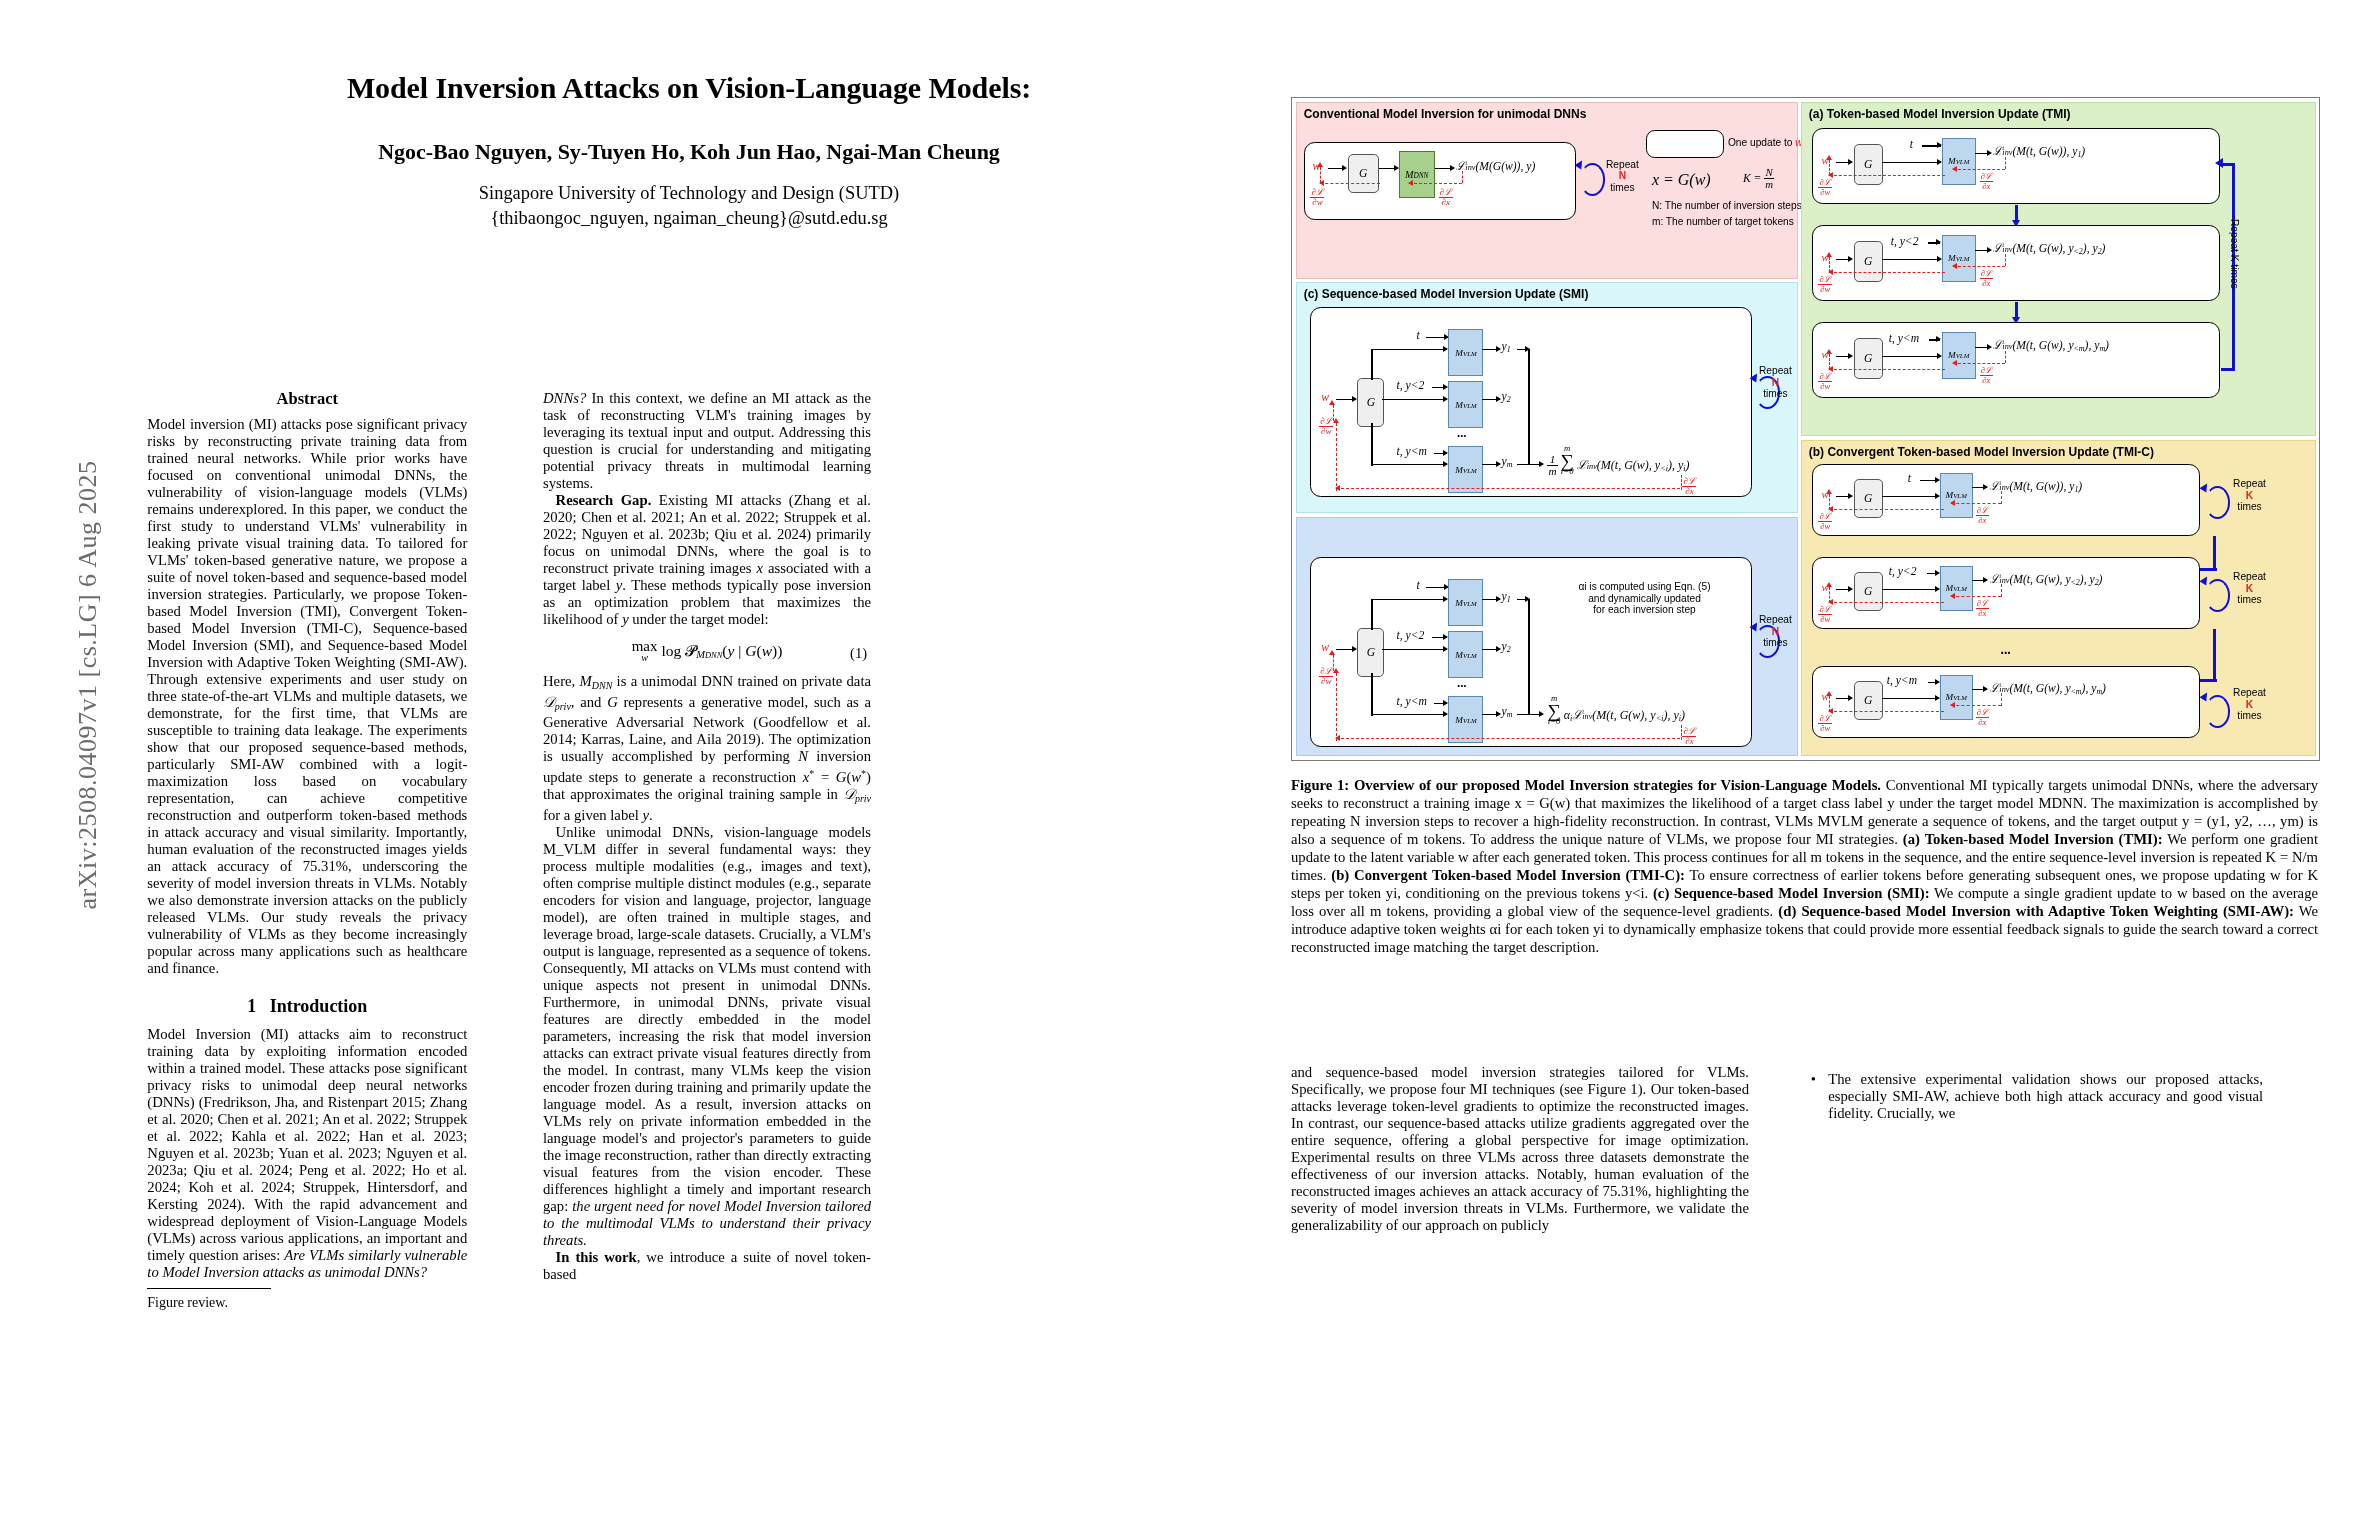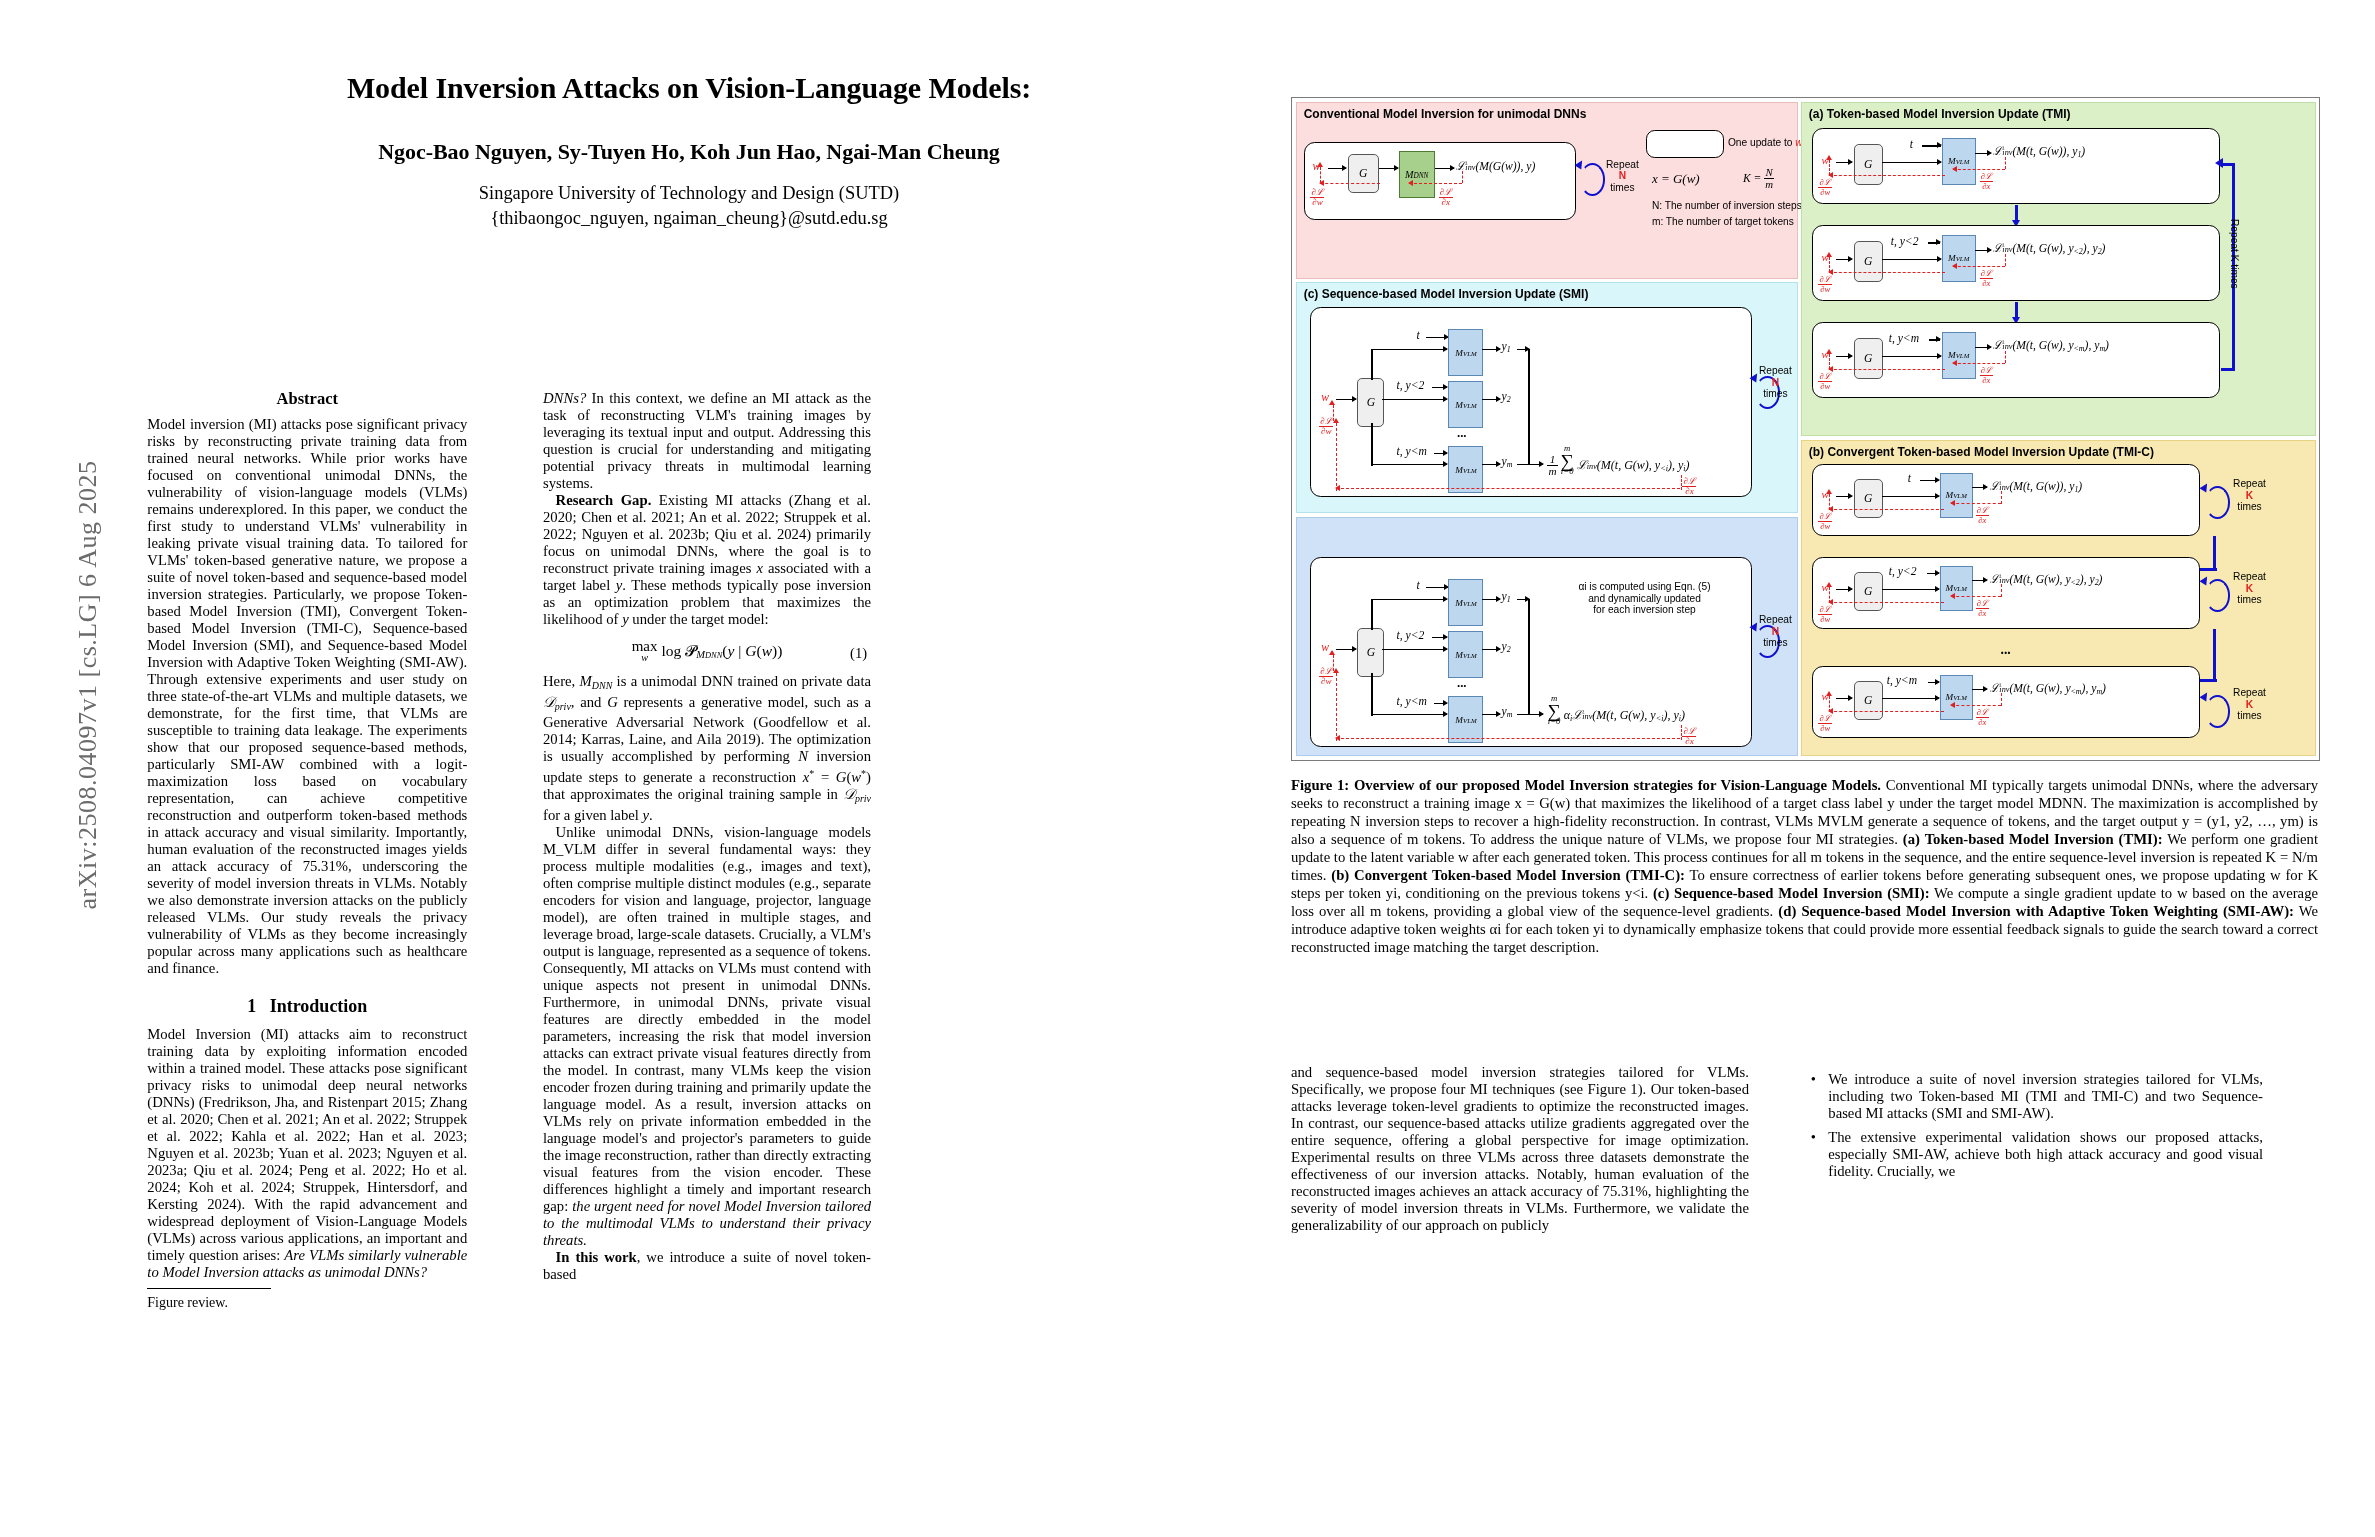--- a/index.html
+++ b/index.html
@@ -209,21 +209,21 @@
         <div class="loop" style="left:283px; top:60px;"></div>
         <div class="repeat-txt" style="left:304px; top:56px; width:43px;">
           <span>Repeat</span><br>
           <span class="red" style="font-weight:bold">N</span><br>
           <span>times</span>
         </div>
 
         <div class="whitebox" style="left:349px; top:27px; width:76px; height:26px;"></div>
         <span class="repeat-txt" style="left:431px; top:34px; width:107px; text-align:left;"><span>One update to</span> <span class="red" style="font-style:italic">w</span></span>
 
-        <span class="lbl" style="left:355px; top:68px; font-size:13px;">x = G(w)</span>
+        <span class="lbl" style="left:355px; top:68px; font-size:16px;">x = G(w)</span>
         <span class="lbl" style="left:446px; top:64px; font-size:11.6px;"><span>K =</span> <span class="frac"><span class="num">N</span><span class="den">m</span></span></span>
 
         <span class="repeat-txt" style="left:355px; top:97px; width:155px; text-align:left;">N: The number of inversion steps</span>
         <span class="repeat-txt" style="left:355px; top:113px; width:155px; text-align:left;">m: The number of target tokens</span>
       </div>
 
       <div class="fpanel" id="panel-smi">
         <div class="fpanel-title">(c) Sequence-based Model Inversion Update (SMI)</div>
 
         <div class="rbox" style="left:13.6px; top:24px; width:442px; height:190px;">
@@ -526,21 +526,20 @@
       <span class="bf">Figure 1:</span>
       <span class="bf">Overview of our proposed Model Inversion strategies for Vision-Language Models.</span><span> Conventional MI typically targets unimodal DNNs, where the adversary seeks to reconstruct a training image x = G(w) that maximizes the likelihood of a target class label y under the target model MDNN. The maximization is accomplished by repeating N inversion steps to recover a high-fidelity reconstruction. In contrast, VLMs MVLM generate a sequence of tokens, and the target output y = (y1, y2, …, ym) is also a sequence of m tokens. To address the unique nature of VLMs, we propose four MI strategies. </span><span class="bf">(a) Token-based Model Inversion (TMI):</span><span> We perform one gradient update to the latent variable w after each generated token. This process continues for all m tokens in the sequence, and the entire sequence-level inversion is repeated K = N/m times. </span><span class="bf">(b) Convergent Token-based Model Inversion (TMI-C):</span><span> To ensure correctness of earlier tokens before generating subsequent ones, we propose updating w for K steps per token yi, conditioning on the previous tokens y&lt;i. </span><span class="bf">(c) Sequence-based Model Inversion (SMI):</span><span> We compute a single gradient update to w based on the average loss over all m tokens, providing a global view of the sequence-level gradients. </span><span class="bf">(d) Sequence-based Model Inversion with Adaptive Token Weighting (SMI-AW):</span><span> We introduce adaptive token weights αi for each token yi to dynamically emphasize tokens that could provide more essential feedback signals to guide the search toward a correct reconstructed image matching the target description.</span>
     </div>
 
     <div id="right-cols">
       <div class="rcol" id="rcol-left">
         <p class="body">and sequence-based model inversion strategies tailored for VLMs. Specifically, we propose four MI techniques (see Figure 1). Our token-based attacks leverage token-level gradients to optimize the reconstructed images. In contrast, our sequence-based attacks utilize gradients aggregated over the entire sequence, offering a global perspective for image optimization. Experimental results on three VLMs across three datasets demonstrate the effectiveness of our inversion attacks. Notably, human evaluation of the reconstructed images achieves an attack accuracy of 75.31%, highlighting the severity of model inversion threats in VLMs. Furthermore, we validate the generalizability of our approach on publicly</p>
       </div>
       <div class="rcol" id="rcol-right">
         <ul class="bullets">
-          <li>We introduce a suite of novel inversion strategies tailored for VLMs, including two Token-based MI (TMI and TMI-C) and two Sequence-based MI attacks (SMI and SMI-AW).</li>
           <li>The extensive experimental validation shows our proposed attacks, especially SMI-AW, achieve both high attack accuracy and good visual fidelity. Crucially, we</li>
         </ul>
       </div>
     </div>
 
   </div>
 </div>
 
 
 </body></html>

